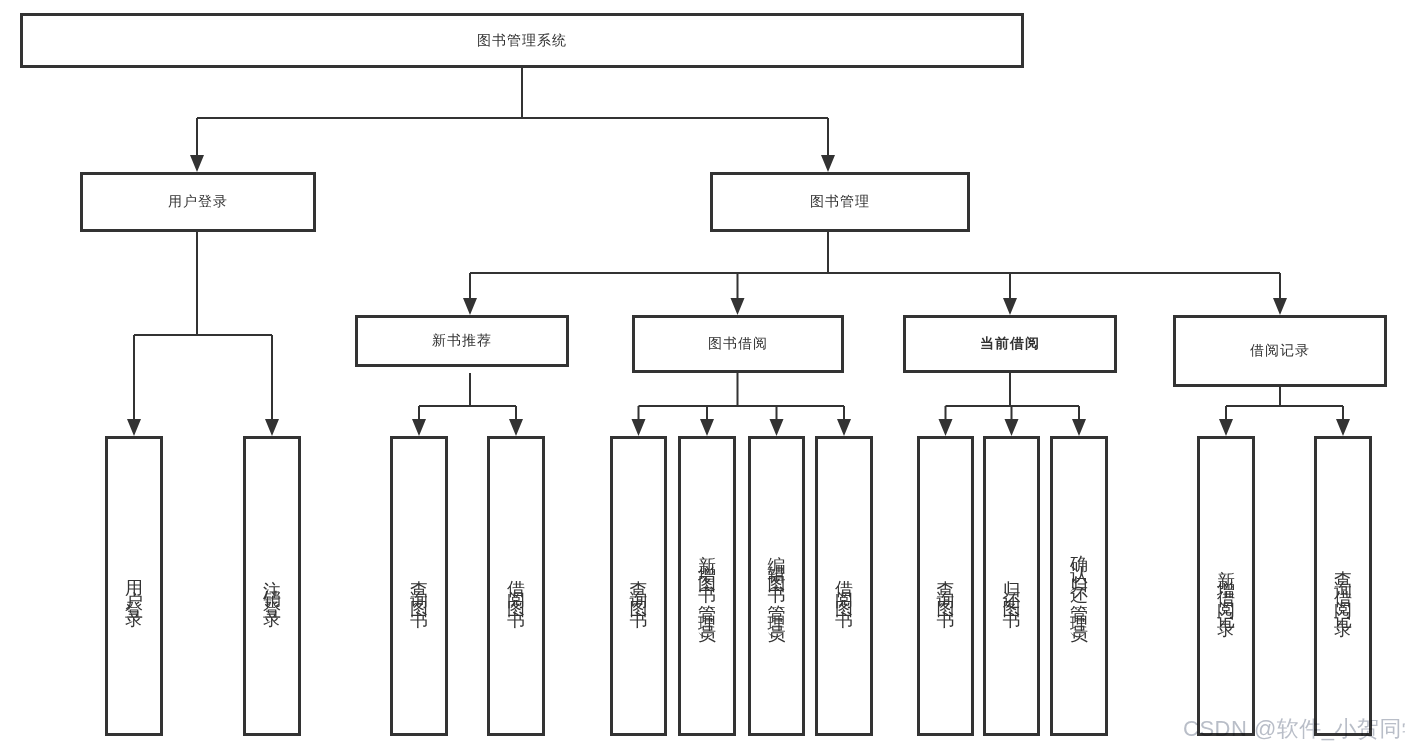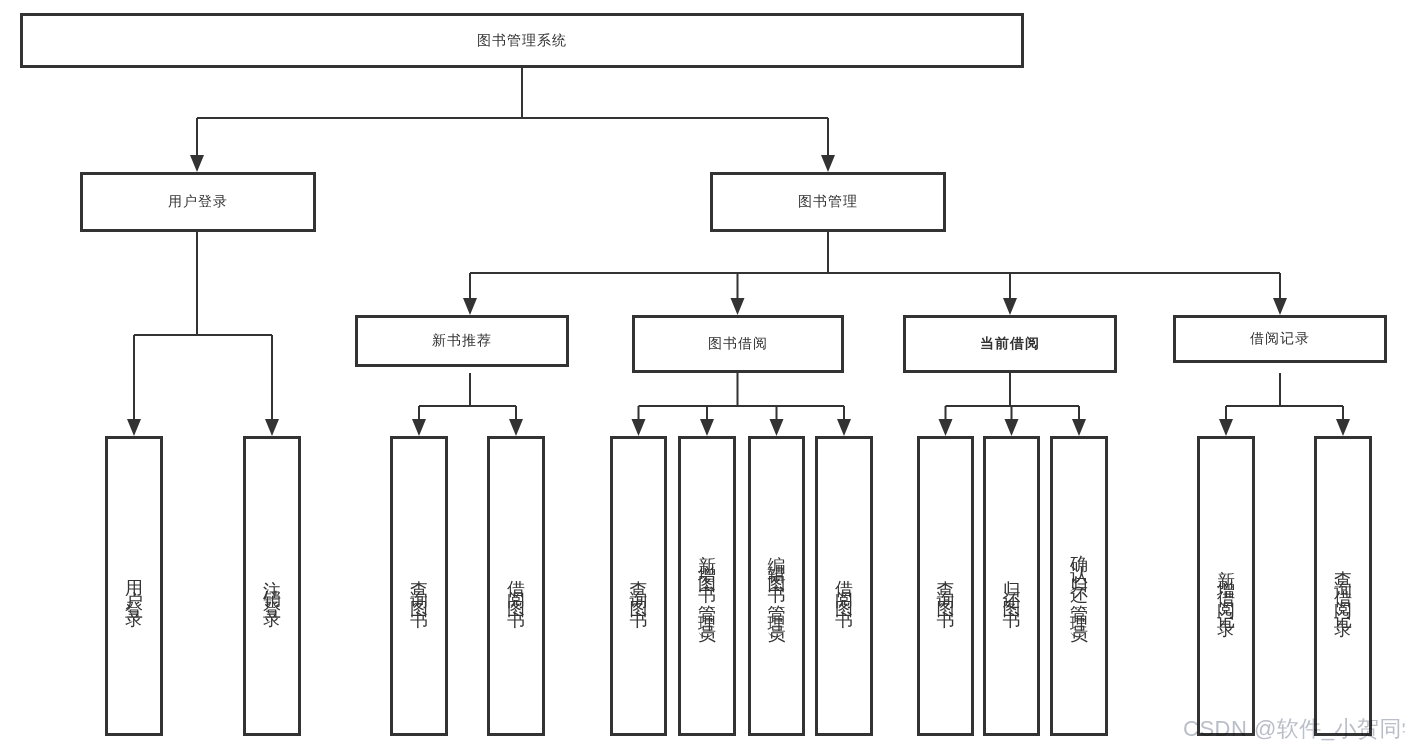--- a/index.html
+++ b/index.html
@@ -25,25 +25,25 @@
     display:flex;align-items:center;justify-content:center;
     color:#333333;
   }
   .leaf span{
     writing-mode:vertical-rl;text-orientation:mixed;
     font-size:18px;line-height:1;letter-spacing:10px;
   }
   
   .n-root{left:20px;top:13px;width:1004px;height:55px;}
   .n-user-login{left:80px;top:172px;width:236px;height:60px;}
-  .n-book-mgmt{left:710px;top:172px;width:236px;height:60px;}
+  .n-book-mgmt{left:710px;top:172px;width:260px;height:60px;}
   .n-new-books{left:355px;top:315px;width:214px;height:52px;}
   .n-book-borrow{left:632px;top:315px;width:212px;height:58px;text-align:center;}
   .n-current-borrow{left:903px;top:315px;width:214px;height:58px;font-weight:bold;}
-  .n-borrow-records{left:1173px;top:315px;width:214px;height:48px;justify-content:center;}
+  .n-borrow-records{left:1173px;top:315px;width:214px;height:72px;justify-content:center;}
   
   .l1{left:105px;width:58px;}
   .l2{left:243px;width:58px;}
   .l3{left:390px;width:58px;}
   .l4{left:487px;width:58px;}
   .l5{left:610px;width:57px;}
   .l6{left:678px;width:58px;}
   .l7{left:748px;width:57px;}
   .l8{left:815px;width:58px;}
   .l9{left:917px;width:57px;}

